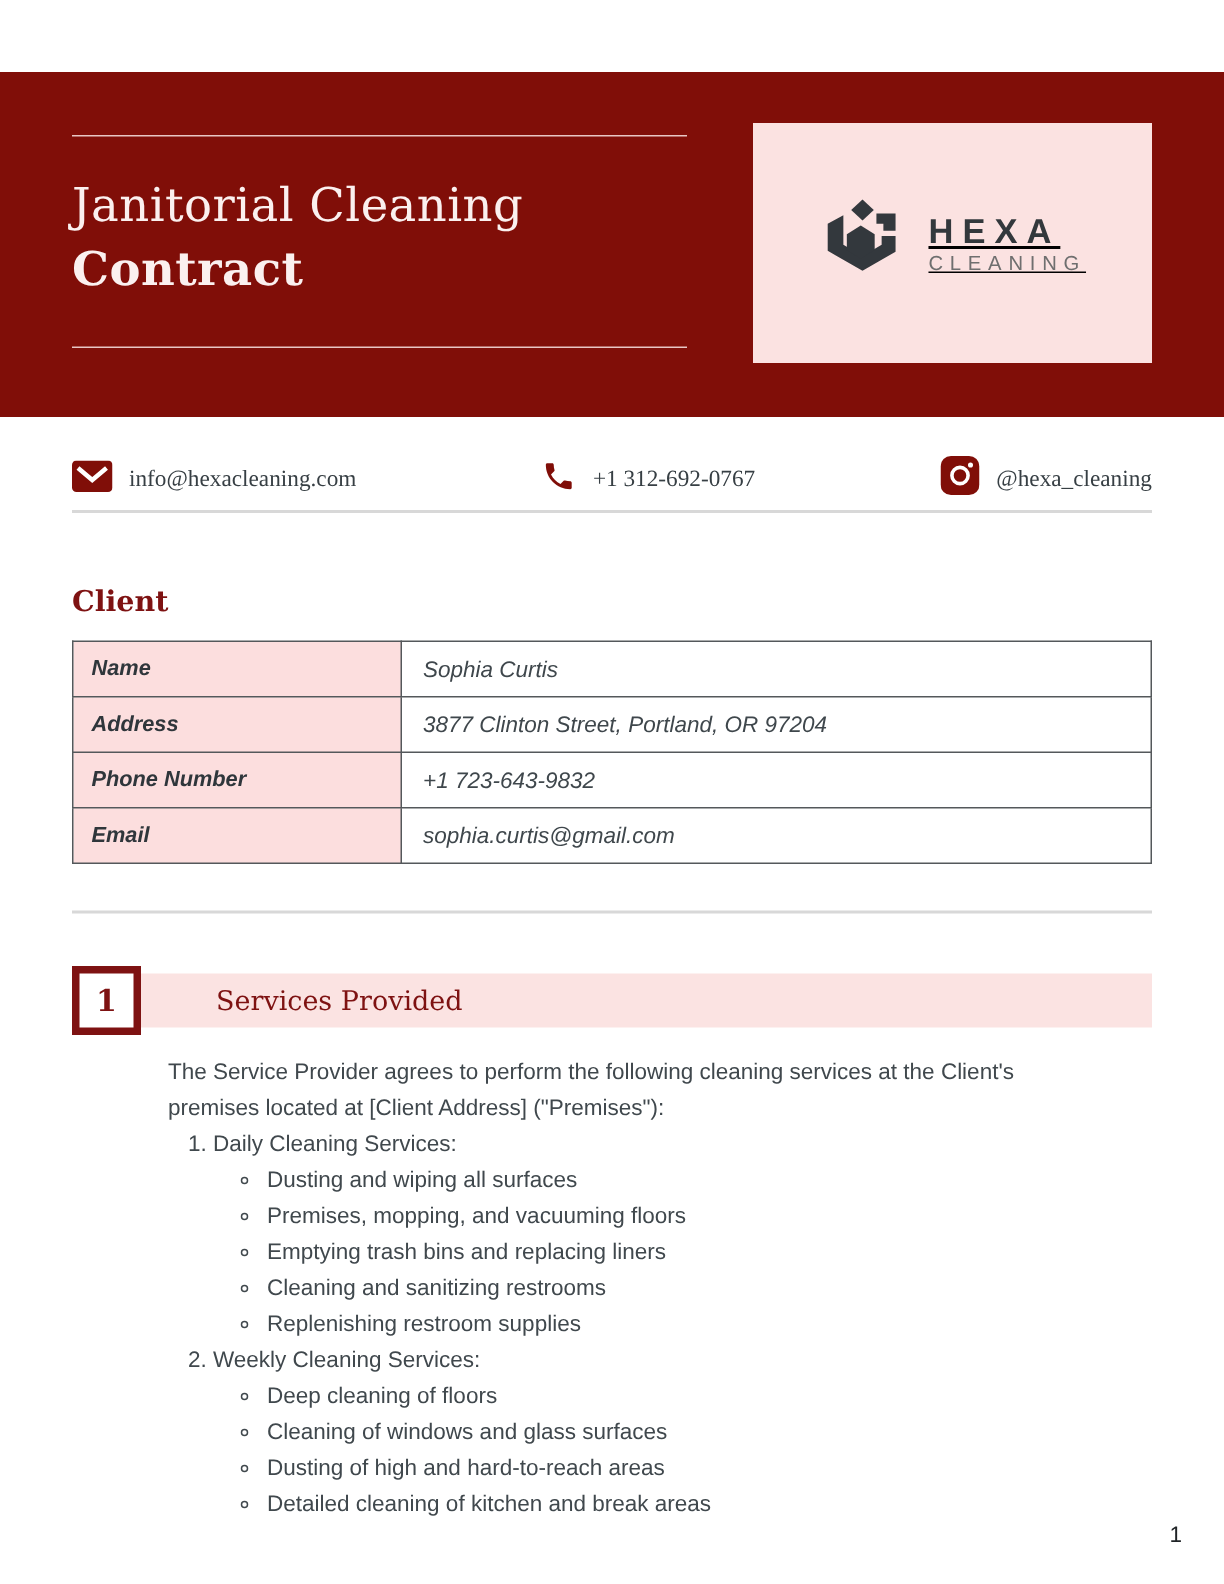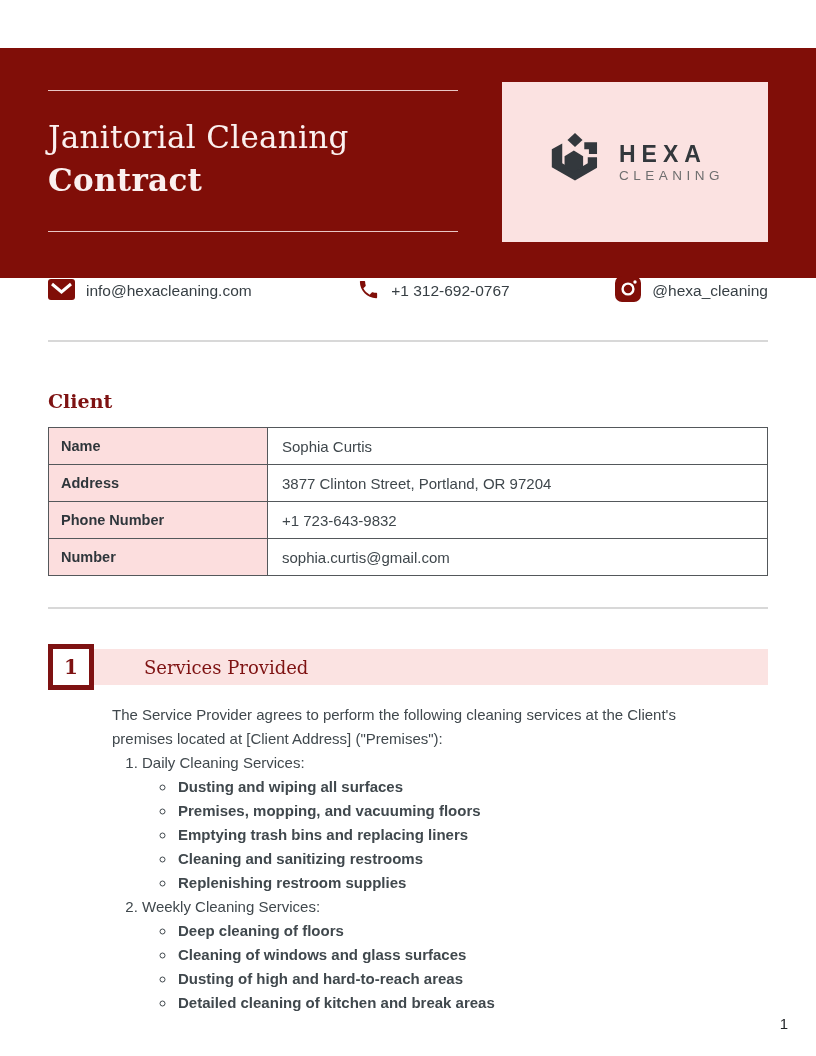--- a/index.html
+++ b/index.html
@@ -20,56 +20,56 @@
   
   .header-band{position:absolute;top:48px;left:0;width:816px;height:230px;background:var(--red);}
   .title-block{position:absolute;left:48px;top:42px;width:410px;
                border-top:1px solid rgba(252,230,229,.85);
                border-bottom:1px solid rgba(252,230,229,.85);
                padding:25px 0 29px 0;}
   .title-line{font-family:"DejaVu Serif",serif;font-size:31px;line-height:43px;
               color:#FBF0EF;letter-spacing:.3px;}
   .title-line.bold{font-weight:700;}
   .logo-card{position:absolute;right:48px;top:34px;width:266px;height:160px;
-             background:var(--pink-card);display:flex;align-items:center;justify-content:center;gap:15px;}
+             background:var(--pink-card);display:flex;align-items:center;justify-content:center;gap:15px;text-decoration:underline;}
   .logo-mark svg{display:block;}
   .logo-text .brand{font-size:23px;font-weight:700;letter-spacing:6px;color:#33383C;}
   .logo-text .sub{font-size:13.5px;letter-spacing:4.5px;color:#6F6F6F;margin-top:0;}
 
   
-  .contact-row{position:absolute;top:276px;left:48px;width:720px;display:flex;
-               justify-content:space-between;align-items:center;}
+  .contact-row{position:absolute;top:304px;left:48px;width:720px;display:flex;
+               justify-content:space-between;align-items:center;font-family:Liberation Serif, serif;}
   .contact-item{display:flex;align-items:center;gap:11px;font-size:15.5px;color:#373F44;}
   .divider-1{position:absolute;top:340px;left:48px;width:720px;border-top:2px solid var(--divider);}
 
   
   .content{position:absolute;top:375px;left:48px;width:720px;margin-top:15px;}
   .client-heading{font-family:"DejaVu Serif",serif;font-size:19px;font-weight:700;
                   color:var(--maroon);margin:0 0 15px 0;}
-  table.client-table{width:100%;border-collapse:collapse;}
+  table.client-table{width:100%;border-collapse:collapse;font-style:italic;}
   table.client-table td{border:1px solid var(--table-border);height:36px;vertical-align:middle;}
   td.lbl{width:206px;background:var(--pink-cell);font-weight:700;font-size:14.5px;
          color:var(--label-text);padding:0 0 0 12px;}
   td.val{font-size:15px;color:#3F474C;padding:0 0 0 14px;}
   .divider-2{margin-top:31px;border-top:2px solid var(--divider);}
 
   
   .section-header{position:relative;margin-top:40px;height:36px;background:var(--pink-banner);
                   display:flex;align-items:center;}
   .section-title{font-family:"DejaVu Serif",serif;font-size:18px;font-weight:400;
                  color:var(--maroon);padding-left:96px;}
   .section-num{position:absolute;left:0;top:-5px;width:46px;height:46px;box-sizing:border-box;
                background:#fff;border:5px solid var(--maroon);display:flex;align-items:center;
                justify-content:center;font-family:"DejaVu Serif",serif;font-weight:700;
                font-size:20px;color:var(--maroon);}
   .section-body{margin:18px 0 0 64px;font-size:15px;line-height:24px;color:var(--body-text);}
   .section-body p{margin:0;max-width:600px;}
   ol.groups{margin:0;padding-left:30px;}
   ol.groups > li{margin:0;}
-  ul.sub{list-style-type:circle;margin:0;padding-left:34px;font-weight:bold;}
+  ul.sub{list-style-type:circle;margin:0;padding-left:34px;}
   ul.sub li{padding-left:2px;}
 
   .page-number{position:absolute;right:28px;bottom:24px;font-size:15px;color:#1F2326;}
 </style>
 </head>
 <body>
 
 <div class="page">
 
   <div class="header-band">
@@ -135,21 +135,21 @@
         </tr>
         <tr>
           <td class="lbl">Address</td>
           <td class="val">3877 Clinton Street, Portland, OR 97204</td>
         </tr>
         <tr>
           <td class="lbl">Phone Number</td>
           <td class="val">+1 723-643-9832</td>
         </tr>
         <tr>
-          <td class="lbl">Number</td>
+          <td class="lbl">Email</td>
           <td class="val">sophia.curtis@gmail.com</td>
         </tr>
       </tbody>
     </table>
 
     <div class="divider-2"></div>
 
     <div class="section-header">
       <div class="section-num">1</div>
       <div class="section-title">Services Provided</div>

